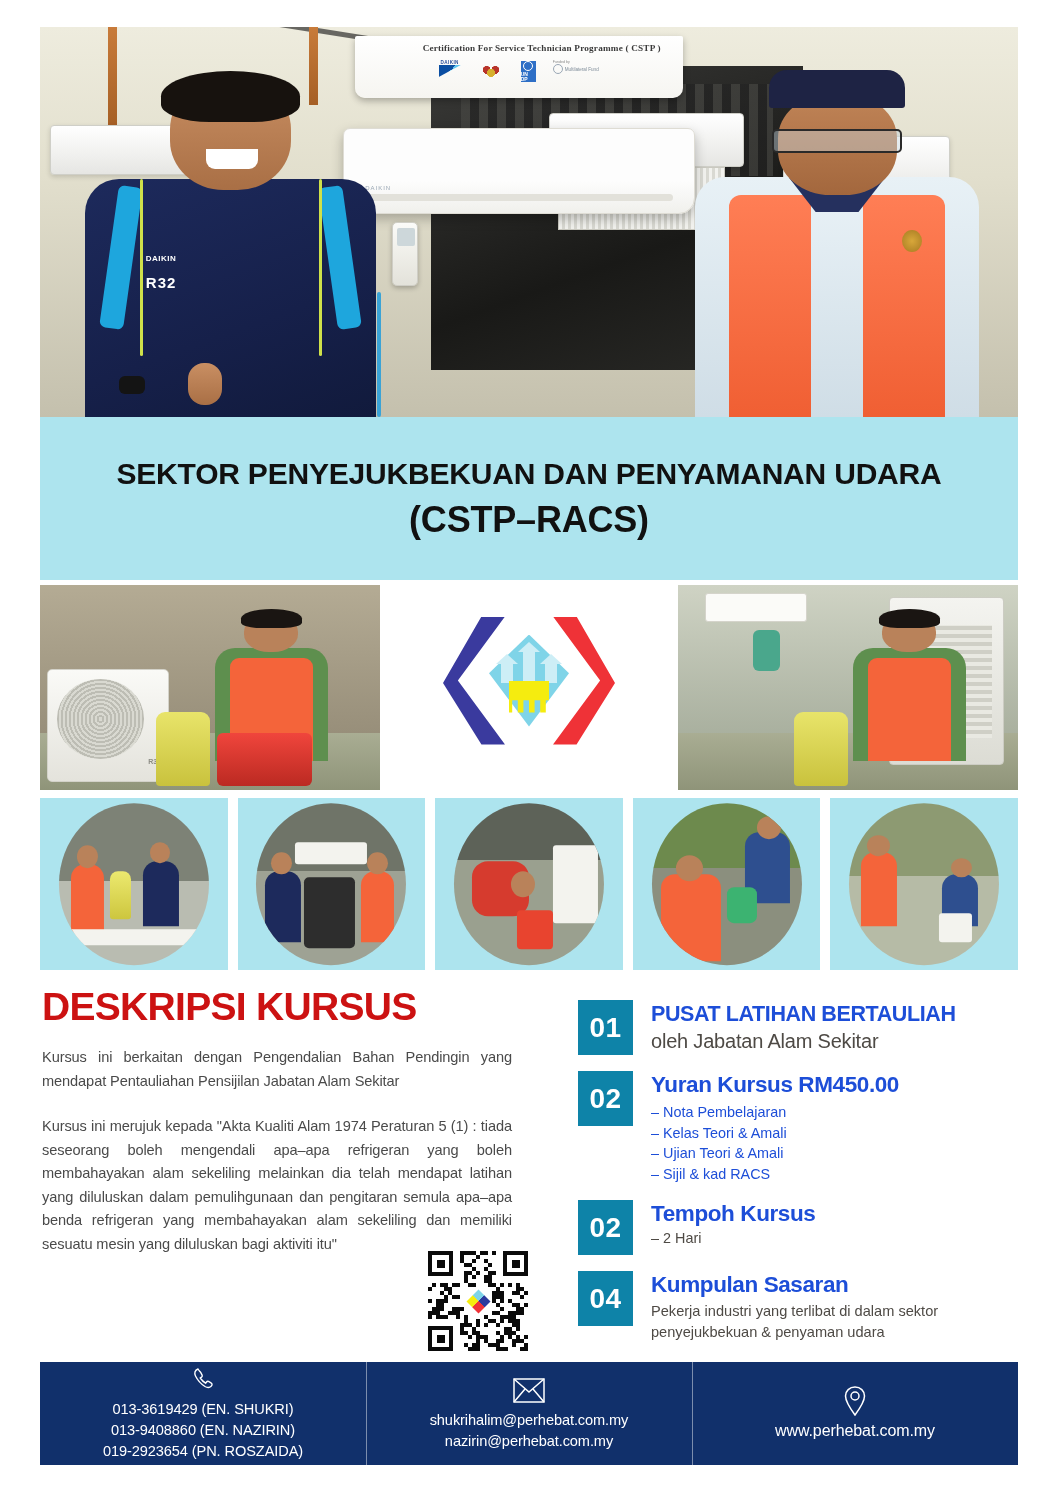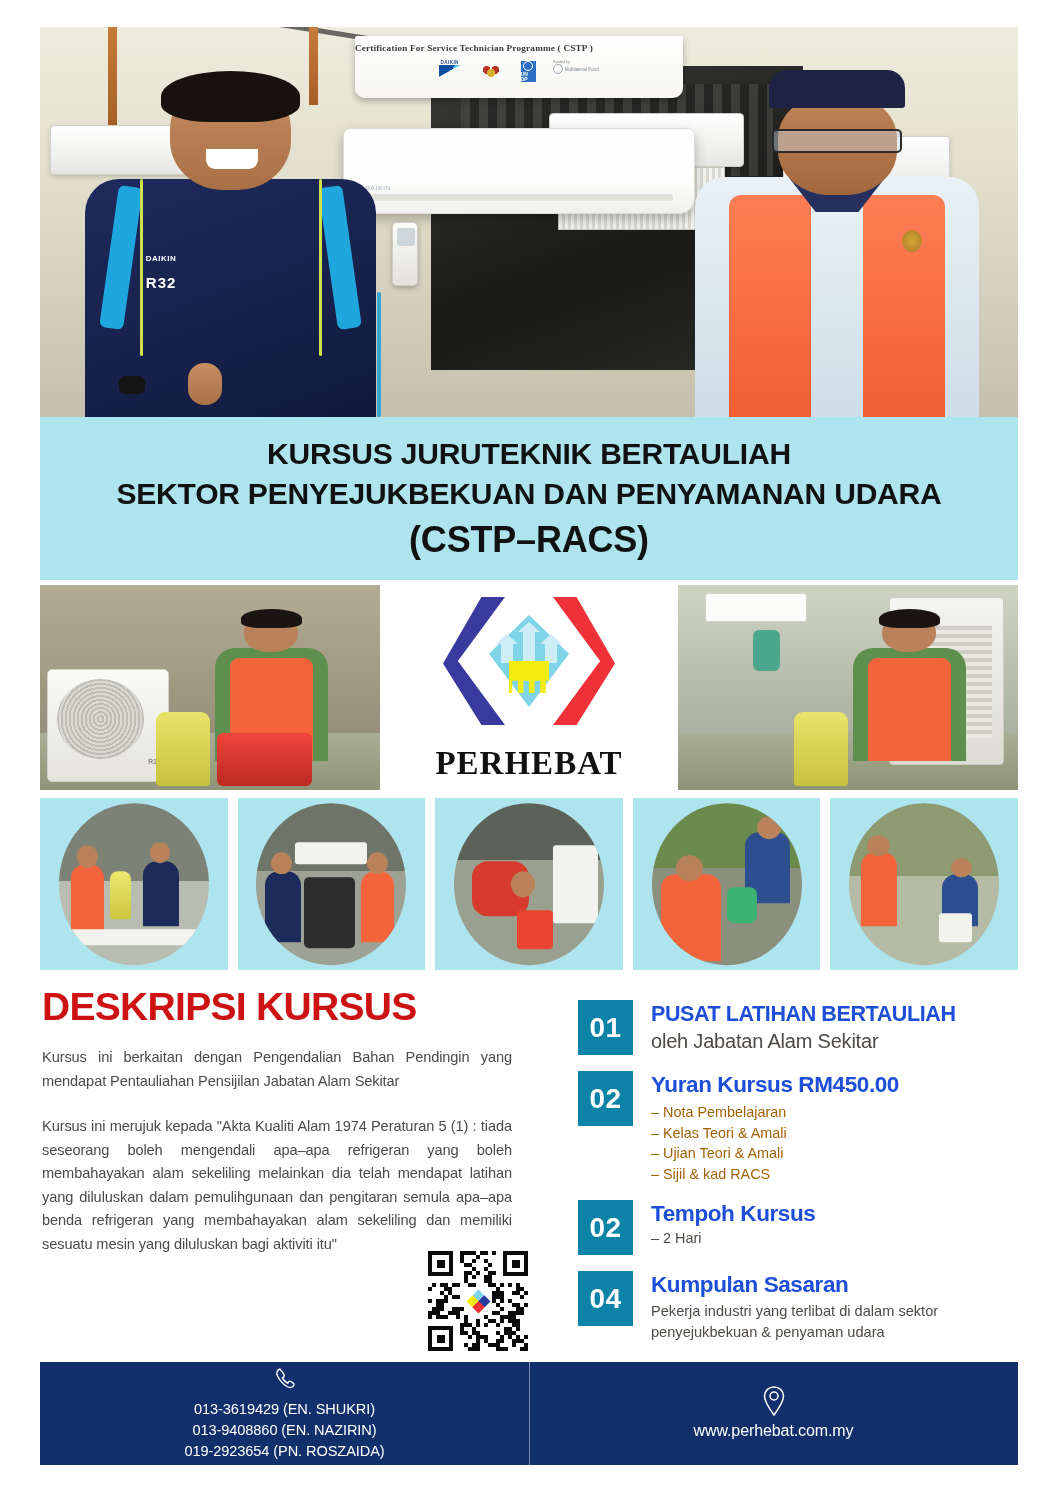--- a/index.html
+++ b/index.html
@@ -57,23 +57,24 @@
 
   
   .cstp-sheet{
     position:absolute; left:32.2%; top:9px; width:33.5%; height:62px;
     background:linear-gradient(#ffffff,#f6f5f1);
     box-shadow:0 3px 7px rgba(0,0,0,.28);
     border-radius:2px 2px 10px 10px;
     overflow:hidden;
   }
   .cstp-title{
-    margin-top:7px; text-align:left;
+    margin-top:7px; text-align:center;
     font-size:9.2px; font-weight:bold; color:#3a3a3a; letter-spacing:.2px;
     font-family:"Liberation Serif", serif;
+    padding-left:46px;
   }
   .cstp-logos{
     display:flex; justify-content:center; align-items:center; gap:17px; margin-top:7px;
   }
   .lg{ height:22px; display:flex; align-items:center; }
   .lg-daikin{ flex-direction:column; }
   .lg-daikin .dk-txt{ font-size:4.6px; color:#2a4f9b; letter-spacing:.4px; font-weight:bold;}
   .lg-daikin .dk-mark{
     width:22px;height:12px;
     background:linear-gradient(135deg,#0b4ea2 0 50%, #5fc3ef 50% 100%);
@@ -280,21 +281,21 @@
   .num-badge{
     flex:0 0 auto; width:55px; height:55px; background:#0e83a8; color:#fff;
     display:flex; align-items:center; justify-content:center;
     font-size:28px; font-weight:bold; letter-spacing:.5px;
   }
   .num-body{padding-top:1px;}
   .num-title{font-size:22.5px; font-weight:bold; color:#1d4ed8; letter-spacing:-.4px; line-height:26px;}
   .num-title.caps{font-size:21.5px;}
   .num-sub{font-size:20px; color:#4e4a45; line-height:26px; margin-top:1px; letter-spacing:-.2px;}
   .num-list{margin-top:4px;}
-  .num-list div{font-size:14.4px; color:#a16207; line-height:20.5px;}
+  .num-list div{font-size:14.4px; color:#1d4ed8; line-height:20.5px;}
   .num-small{font-size:14.4px; color:#4e4a45; line-height:19px; margin-top:2px;}
   .num-para{font-size:14.6px; color:#4e4a45; line-height:21px; margin-top:3px;}
 
   
   .footer{
     position:absolute; left:40px; top:1362px; width:978px; height:103px;
     background:#11306b; display:flex; color:#fff;
   }
   .fcol{flex:1; display:flex; flex-direction:column; align-items:center; justify-content:center; position:relative;}
   .fcol + .fcol:before{
@@ -374,21 +375,20 @@
       <div class="vest"></div>
       <div class="collar"></div>
       <div class="badge"></div>
       <div class="head"></div>
       <div class="cap"></div>
       <div class="glasses"></div>
     </div>
   </div>
 
   <div class="title-band">
-    <div class="ln tl1">KURSUS JURUTEKNIK BERTAULIAH</div>
     <div class="ln tl2">SEKTOR PENYEJUKBEKUAN DAN PENYAMANAN UDARA</div>
     <div class="ln tl3">(CSTP–RACS)</div>
   </div>
 
   <div class="mid-row">
     <div class="mid-cell mid-left">
       <div class="mdp-floor"></div>
       <div class="mdp-ac">
         <div class="r32s">R32</div>
       </div>
@@ -407,21 +407,20 @@
         <div class="ph-wing ph-left"></div>
         <div class="ph-wing ph-right"></div>
         <div class="ph-dia"></div>
         <div class="ph-arrows">
           <div class="ph-ar ph-a1"></div>
           <div class="ph-ar ph-a2"></div>
           <div class="ph-ar ph-a3"></div>
         </div>
         <div class="ph-gear"></div>
       </div>
-      <div class="ph-word">PERHEBAT</div>
     </div>
 
     <div class="mid-cell mid-right">
       <div class="mdp-floor"></div>
       <div class="mdp-top-ac"></div>
       <div class="mdp-green-tank"></div>
       <div class="mdp-right-ac"></div>
       <div class="mdp-person">
         <div class="b"></div>
         <div class="v"></div>
@@ -718,20 +717,31 @@
       <div class="ficon">
         <svg width="22" height="26" viewBox="0 0 22 26" fill="none" stroke="#ffffff" stroke-width="1.4">
           <path d="M6 2 C3 3 2 6 3.5 9 C5.5 13 9 17 13 19.5 C16 21.2 19 20.5 20 18 C20.4 17 19.8 16.3 19 15.8 L16.5 14.4 C15.7 14 15 14.3 14.5 15 L13.6 16.2 C11.6 15 9.6 13 8.3 11 L9.6 10.1 C10.3 9.6 10.5 8.9 10.1 8.1 L8.8 5.6 C8.3 4.7 7.2 4 6 2 Z"></path>
         </svg>
       </div>
       <div class="fline">013-3619429 (EN. SHUKRI)</div>
       <div class="fline">013-9408860 (EN. NAZIRIN)</div>
       <div class="fline">019-2923654 (PN. ROSZAIDA)</div>
     </div>
 
+    <div class="fcol">
+      <div class="ficon">
+        <svg width="32" height="25" viewBox="0 0 32 25" fill="none" stroke="#ffffff" stroke-width="1.5">
+          <rect x="1" y="1" width="30" height="23"></rect>
+          <path d="M1 1 L16 14 L31 1"></path>
+          <path d="M1 24 L12 11 M31 24 L20 11"></path>
+        </svg>
+      </div>
+      <div class="fline">shukrihalim@perhebat.com.my</div>
+      <div class="fline">nazirin@perhebat.com.my</div>
+    </div>
 
     <div class="fcol">
       <div class="ficon">
         <svg width="22" height="30" viewBox="0 0 22 30" fill="none" stroke="#ffffff" stroke-width="1.5">
           <path d="M11 1 C5.5 1 1.5 5 1.5 10 C1.5 16 11 29 11 29 C11 29 20.5 16 20.5 10 C20.5 5 16.5 1 11 1 Z"></path>
           <circle cx="11" cy="10" r="4"></circle>
         </svg>
       </div>
       <div class="fline big">www.perhebat.com.my</div>
     </div>

